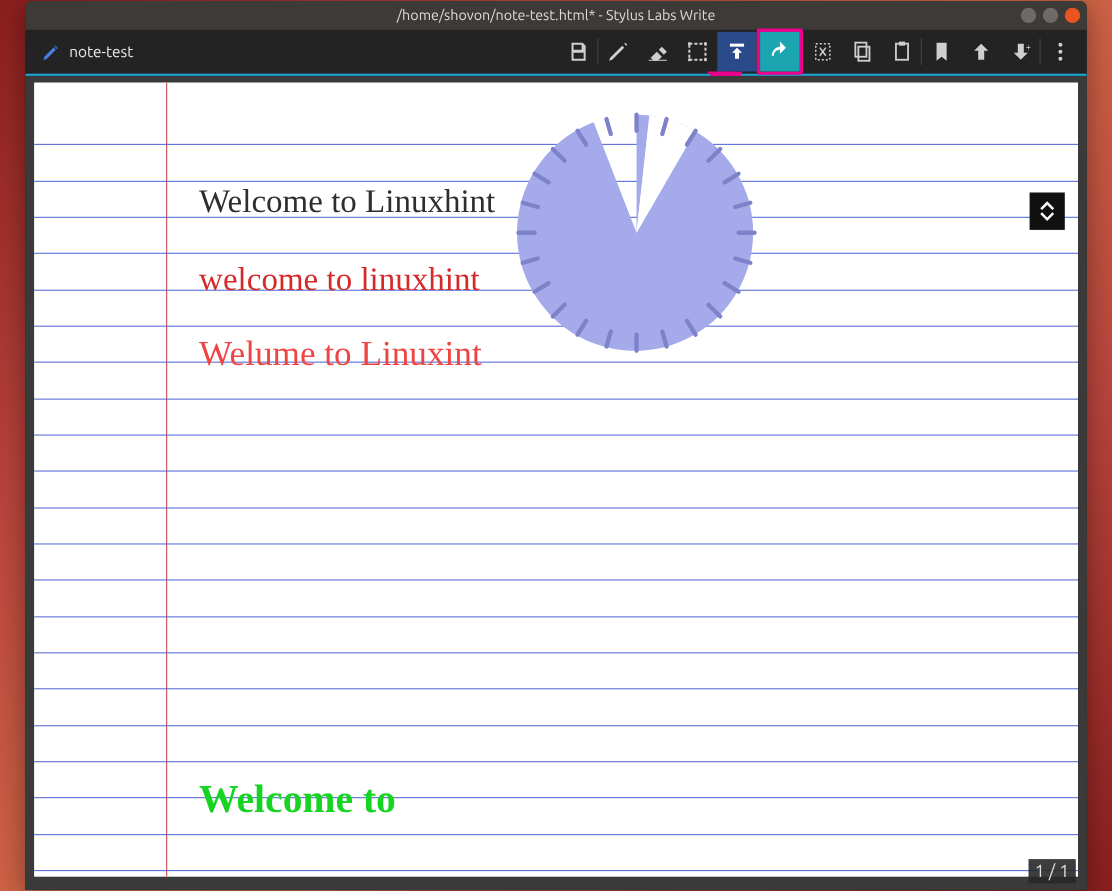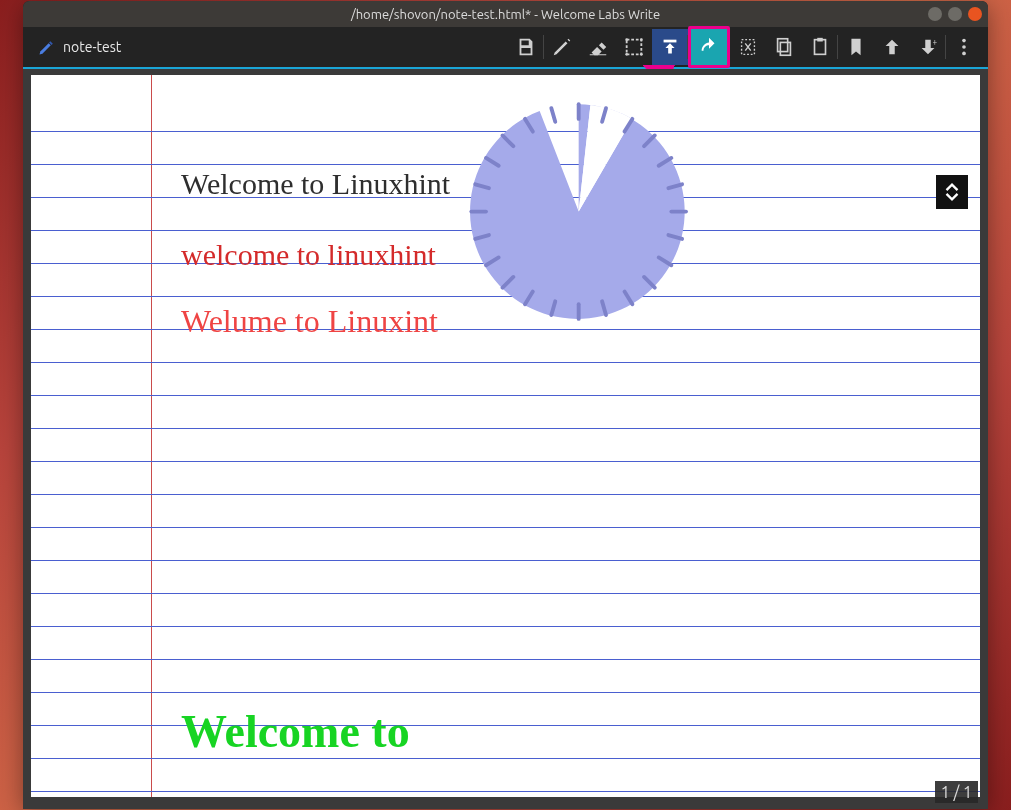--- a/index.html
+++ b/index.html
@@ -167,21 +167,21 @@
     font-family: "Segoe Script", "Comic Sans MS", cursive;
     white-space: nowrap;
   }
 </style>
 </head>
 <body>
 
 <div class="window">
 
   <div class="titlebar">
-    <span>/home/shovon/note-test.html* - Welcome Labs Write</span>
+    <span>/home/shovon/note-test.html* - Stylus Labs Write</span>
     <div class="titlebar-controls">
       <span class="tb-btn tb-min"></span>
       <span class="tb-btn tb-max"></span>
       <span class="tb-btn tb-close"></span>
     </div>
   </div>
 
   <div class="toolbar">
     <div class="doc-tab">
       <span class="pen-icon">
@@ -334,21 +334,21 @@
             <line x1="-78" y1="-78" x2="-67" y2="-67"></line>
             <line x1="-55" y1="-95" x2="-47" y2="-82"></line>
             <line x1="-28" y1="-106" x2="-24" y2="-92"></line>
           </g>
         </g>
       </svg>
 
       <div class="hw-line" style="left:150px; top:92px; font-size:30px; color:#2e2e2e;">Welcome to Linuxhint</div>
       <div class="hw-line" style="left:150px; top:163px; font-size:30px; color:#d42a2a;">welcome to linuxhint</div>
       <div class="hw-line" style="left:150px; top:228px; font-size:32px; color:#ef4444;">Welume to Linuxint</div>
-      <div class="hw-line" style="left:150px; top:630px; font-size:46px; color:#17d423; font-weight:bold;">Welcome to</div>
+      <div class="hw-line" style="left:150px; top:630px; font-size:36px; color:#17d423; font-weight:bold;">Welcome to</div>
 
       <div class="scroll-widget">
         <svg viewBox="0 0 24 24">
           <path fill="none" stroke="#fff" stroke-width="2.5" d="M6 10l6-6 6 6M6 14l6 6 6-6"></path>
         </svg>
       </div>
 
     </div>
 
     <div class="page-indicator">1 / 1</div>

